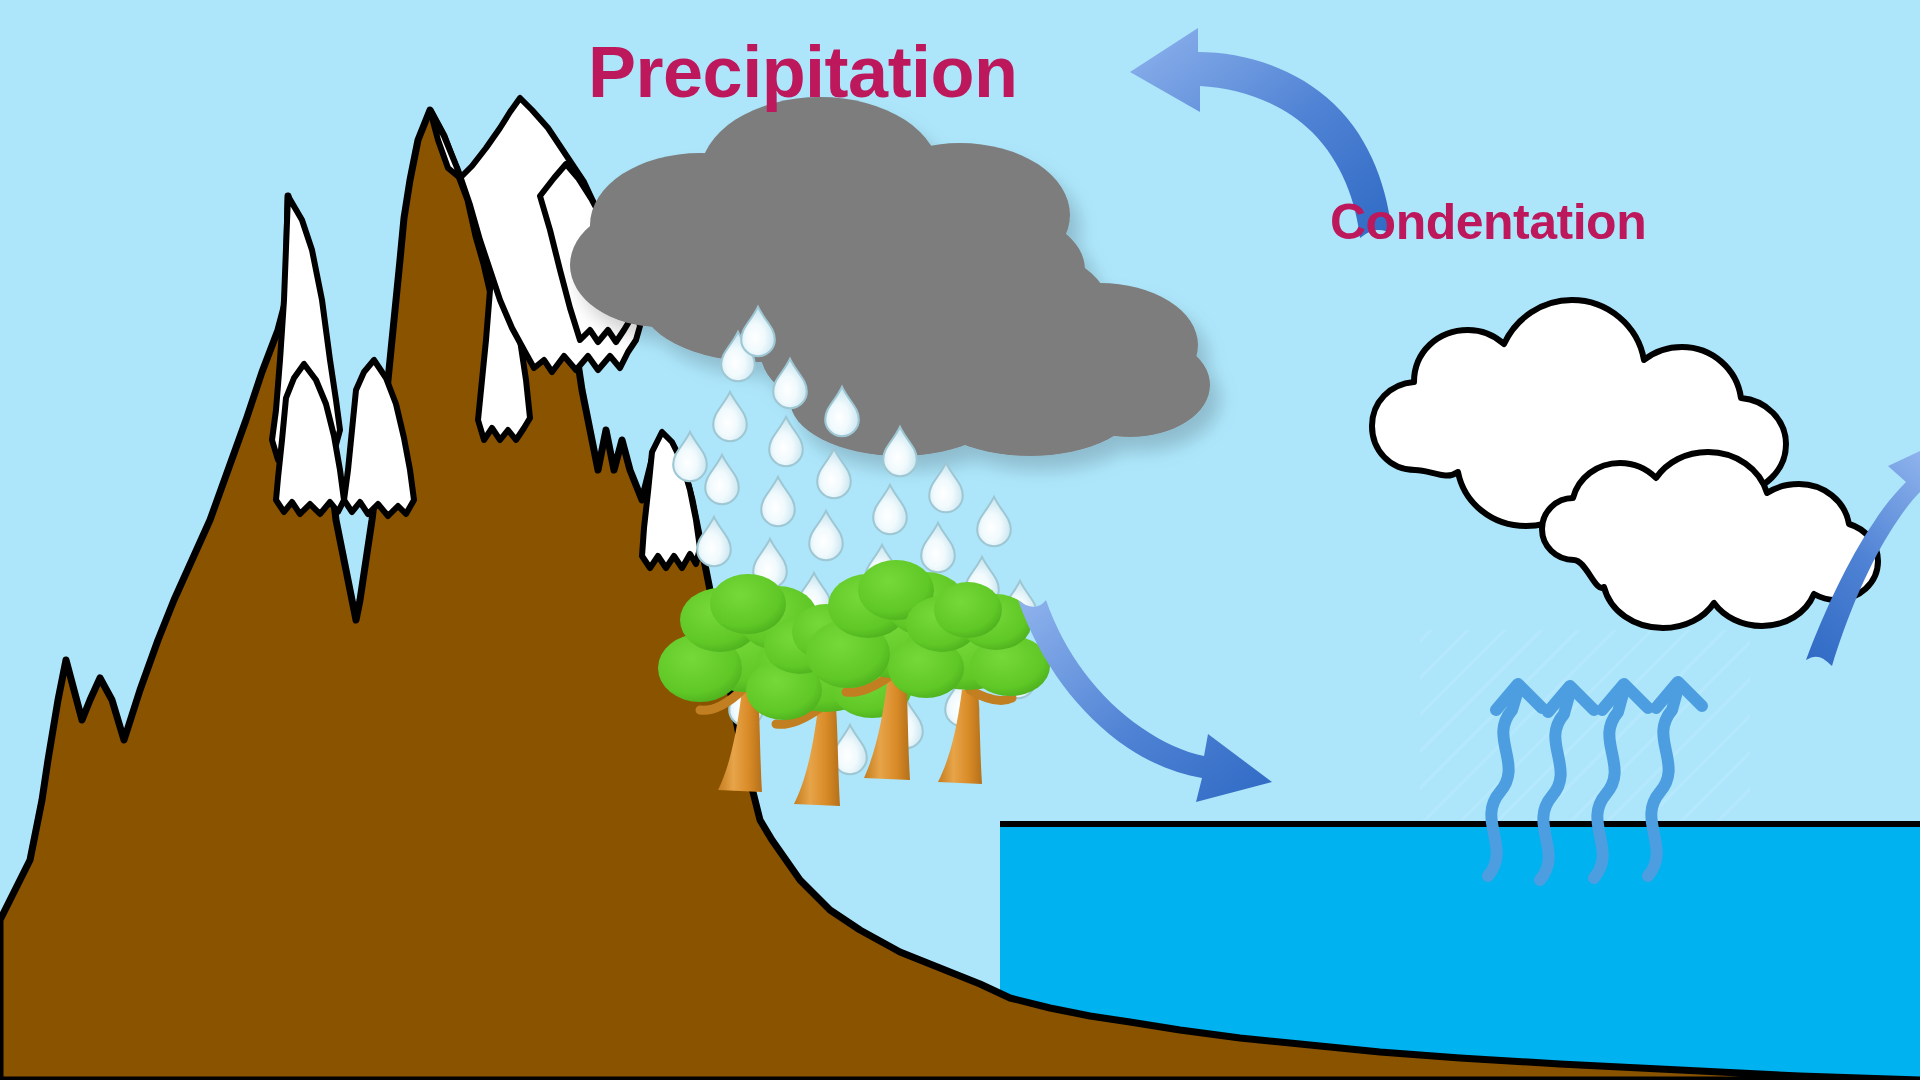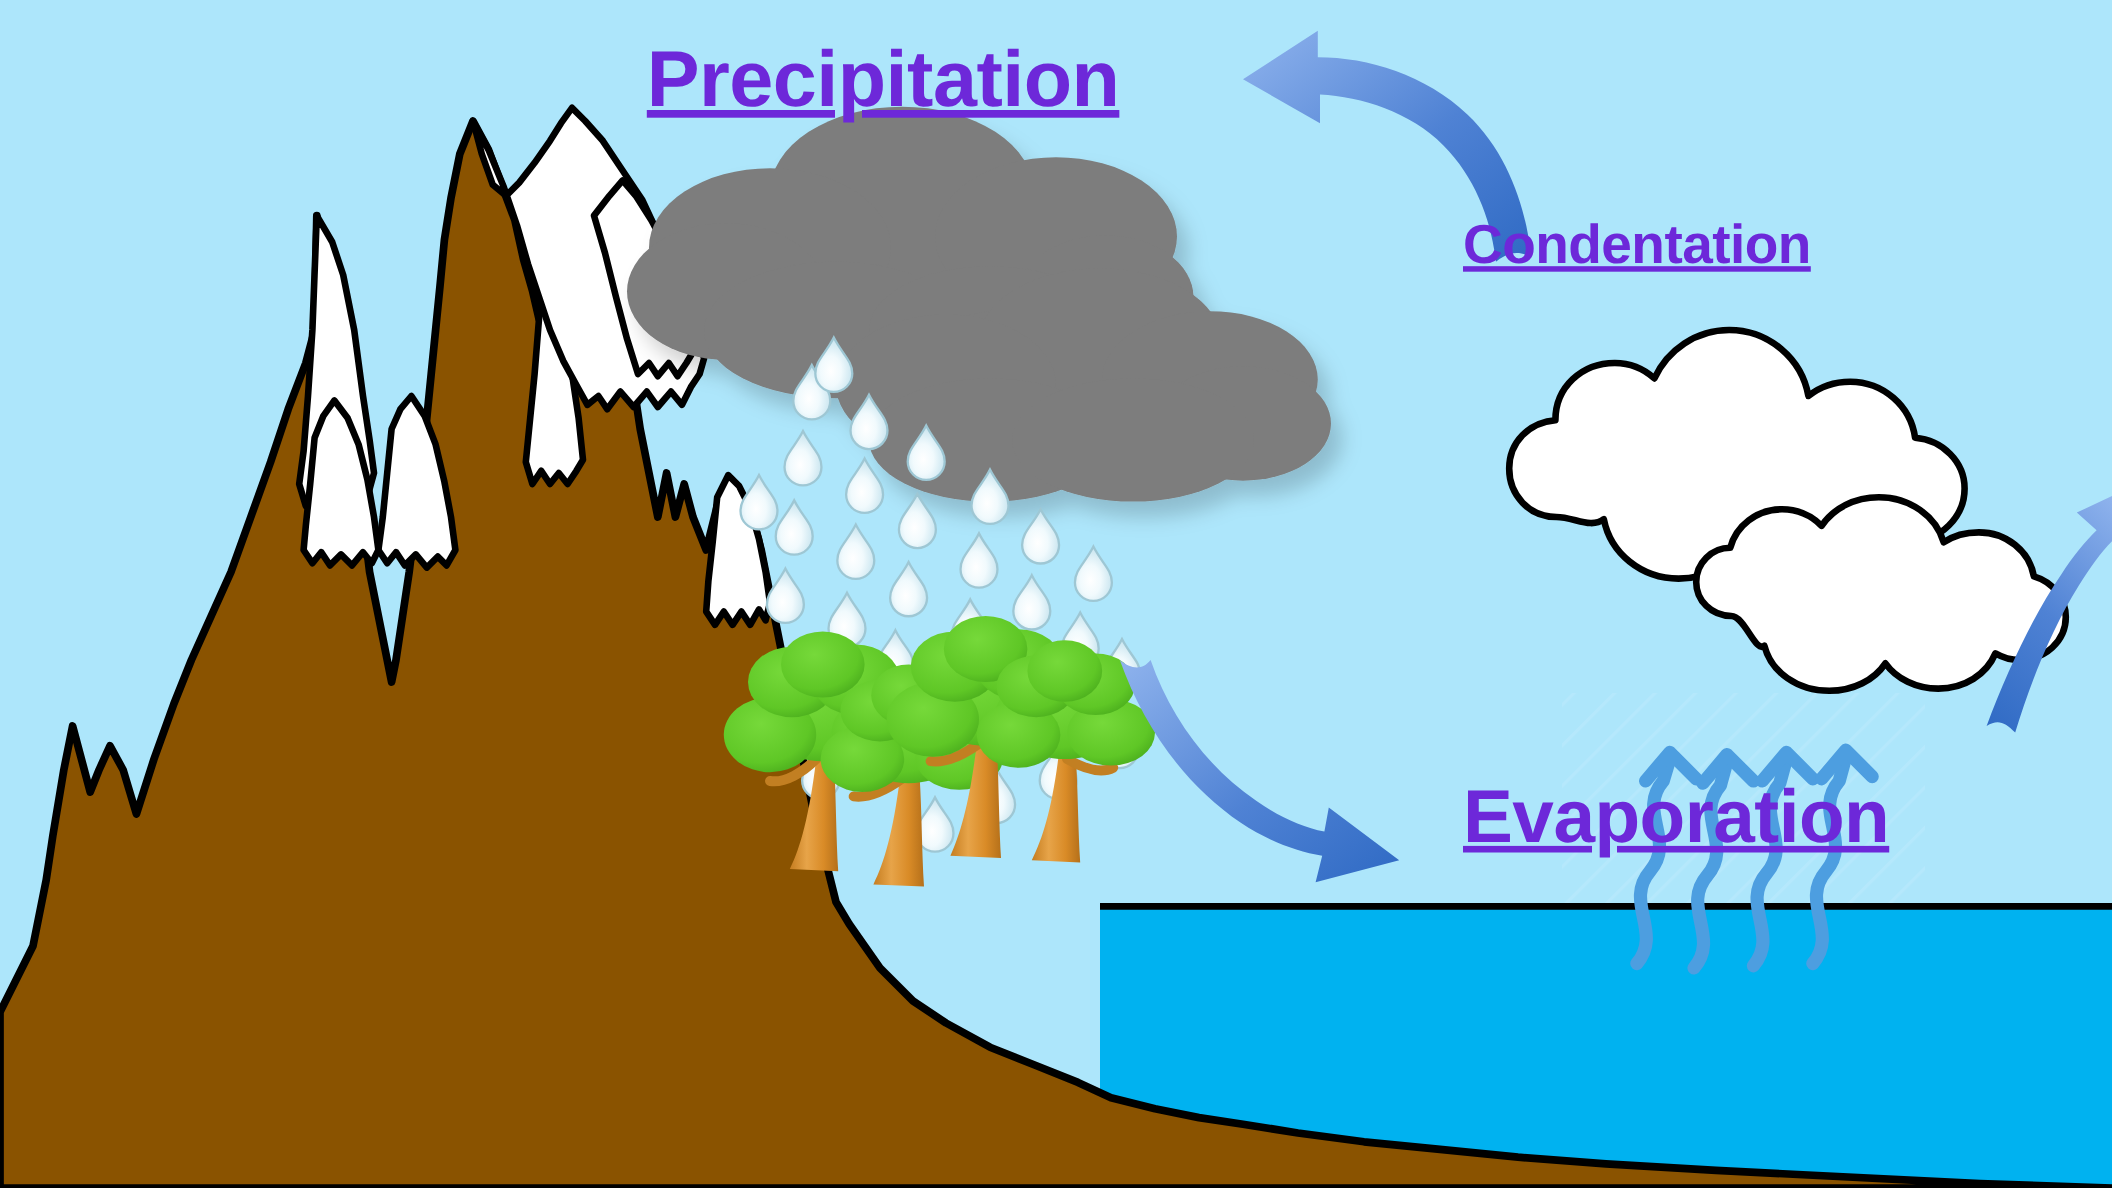--- a/index.html
+++ b/index.html
@@ -18,27 +18,26 @@
   }
   #scene svg.layer {
     position: absolute;
     left: 0;
     top: 0;
     width: 1920px;
     height: 1080px;
   }
   .label {
     position: absolute;
-    color: #6d28d9;
+    color: #be185d;
     font-family: "Liberation Sans", sans-serif;
     font-weight: bold;
     white-space: nowrap;
     line-height: 1;
     letter-spacing: -0.5px;
-    text-decoration: underline;
   }
   #label-precipitation {
     left: 588px;
     top: 36px;
     font-size: 72px;
   }
   #label-condensation {
     left: 1330px;
     top: 197px;
     font-size: 50px;
@@ -443,15 +442,14 @@
                  C1684 764 1648 738 1672 710 L1678 688"></path>
         <path d="M1656 708 L1678 682 L1702 706"></path>
       </g>
     </g>
   </svg>
 
   <div class="label" id="label-precipitation">Precipitation</div>
 
   <div class="label" id="label-condensation">Condentation</div>
 
-  <div class="label" id="label-evaporation">Evaporation</div>
 
 </div>
 
 </body></html>

